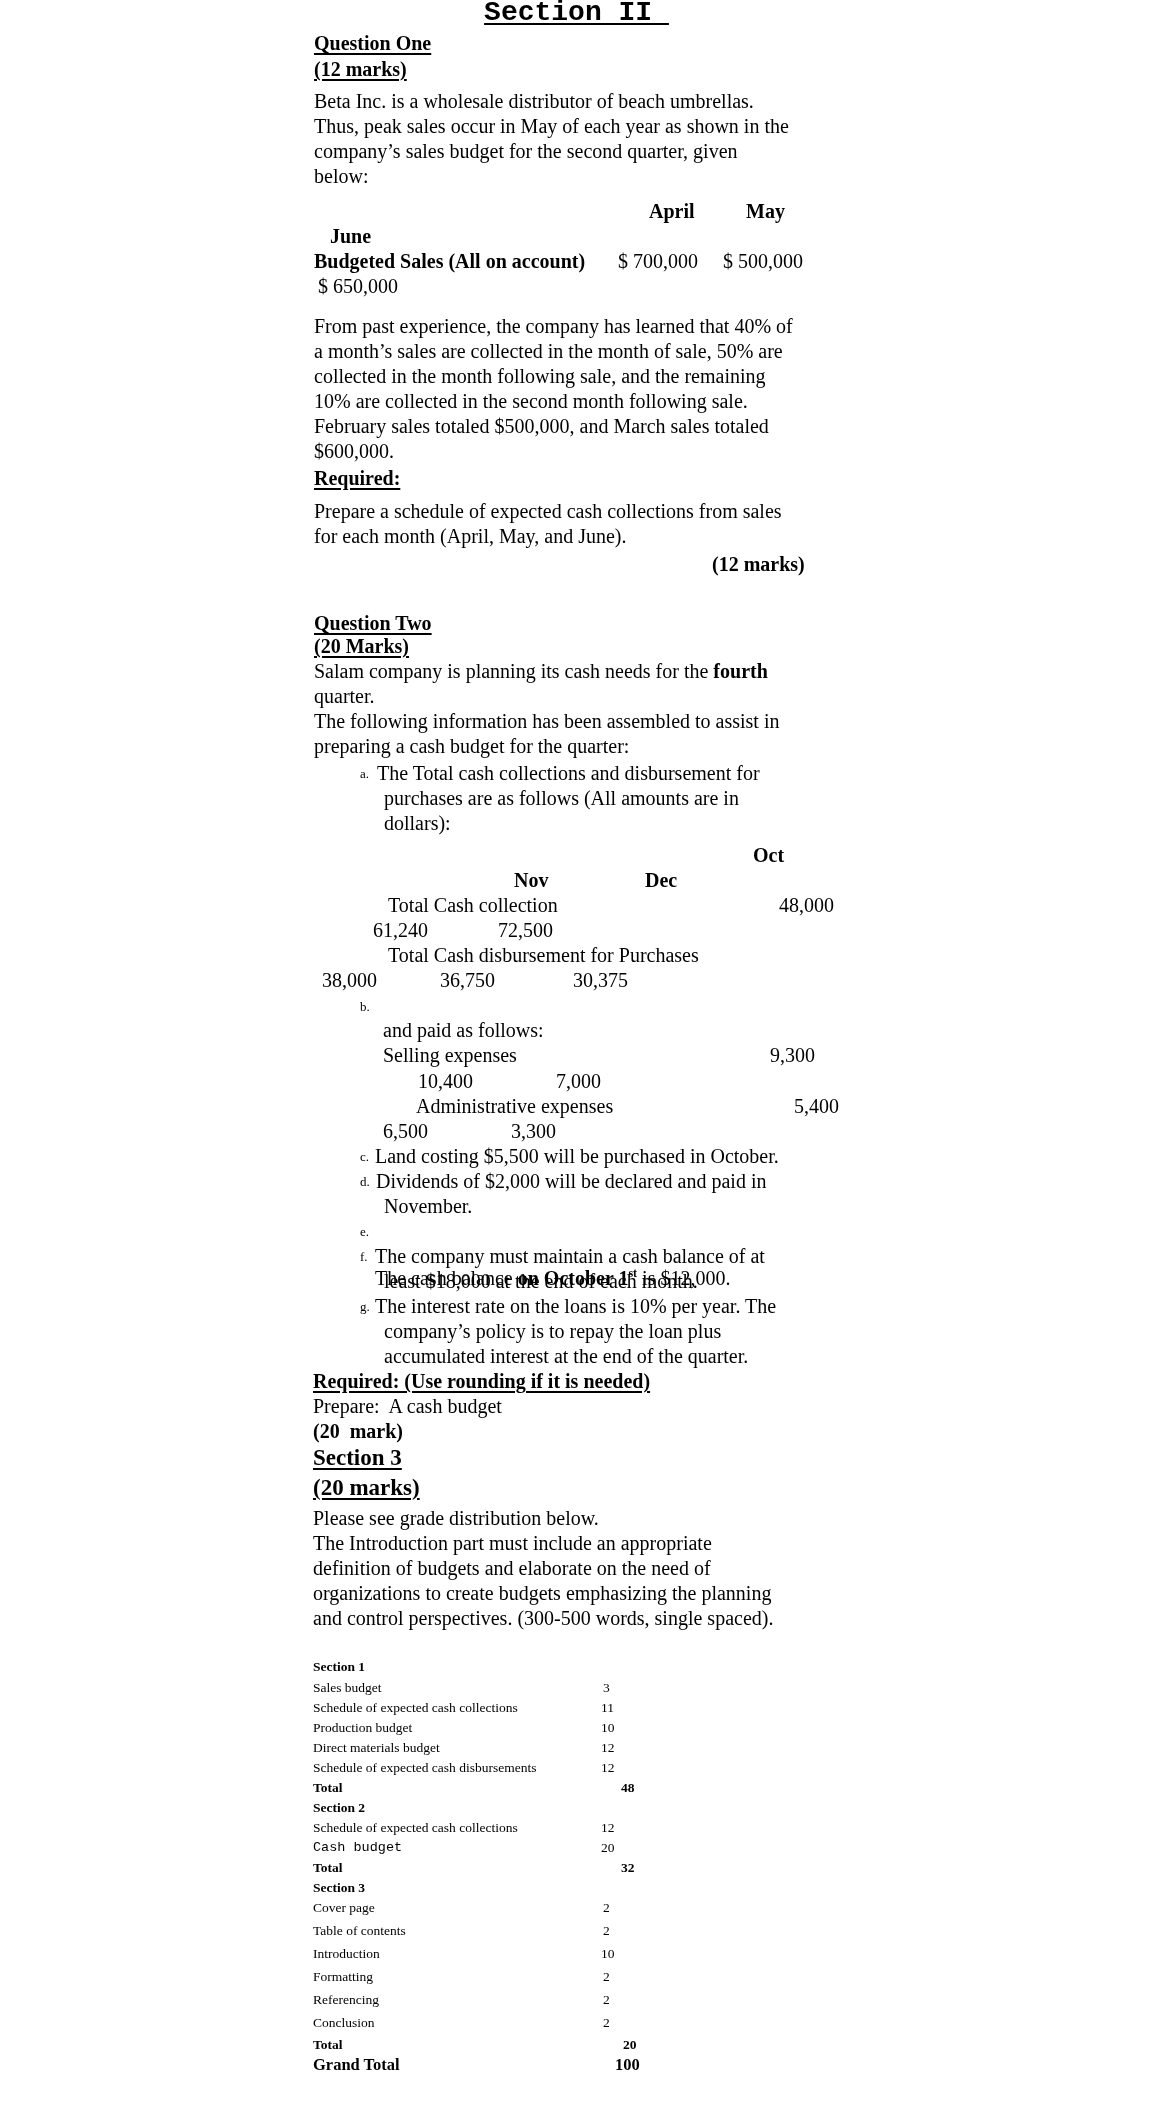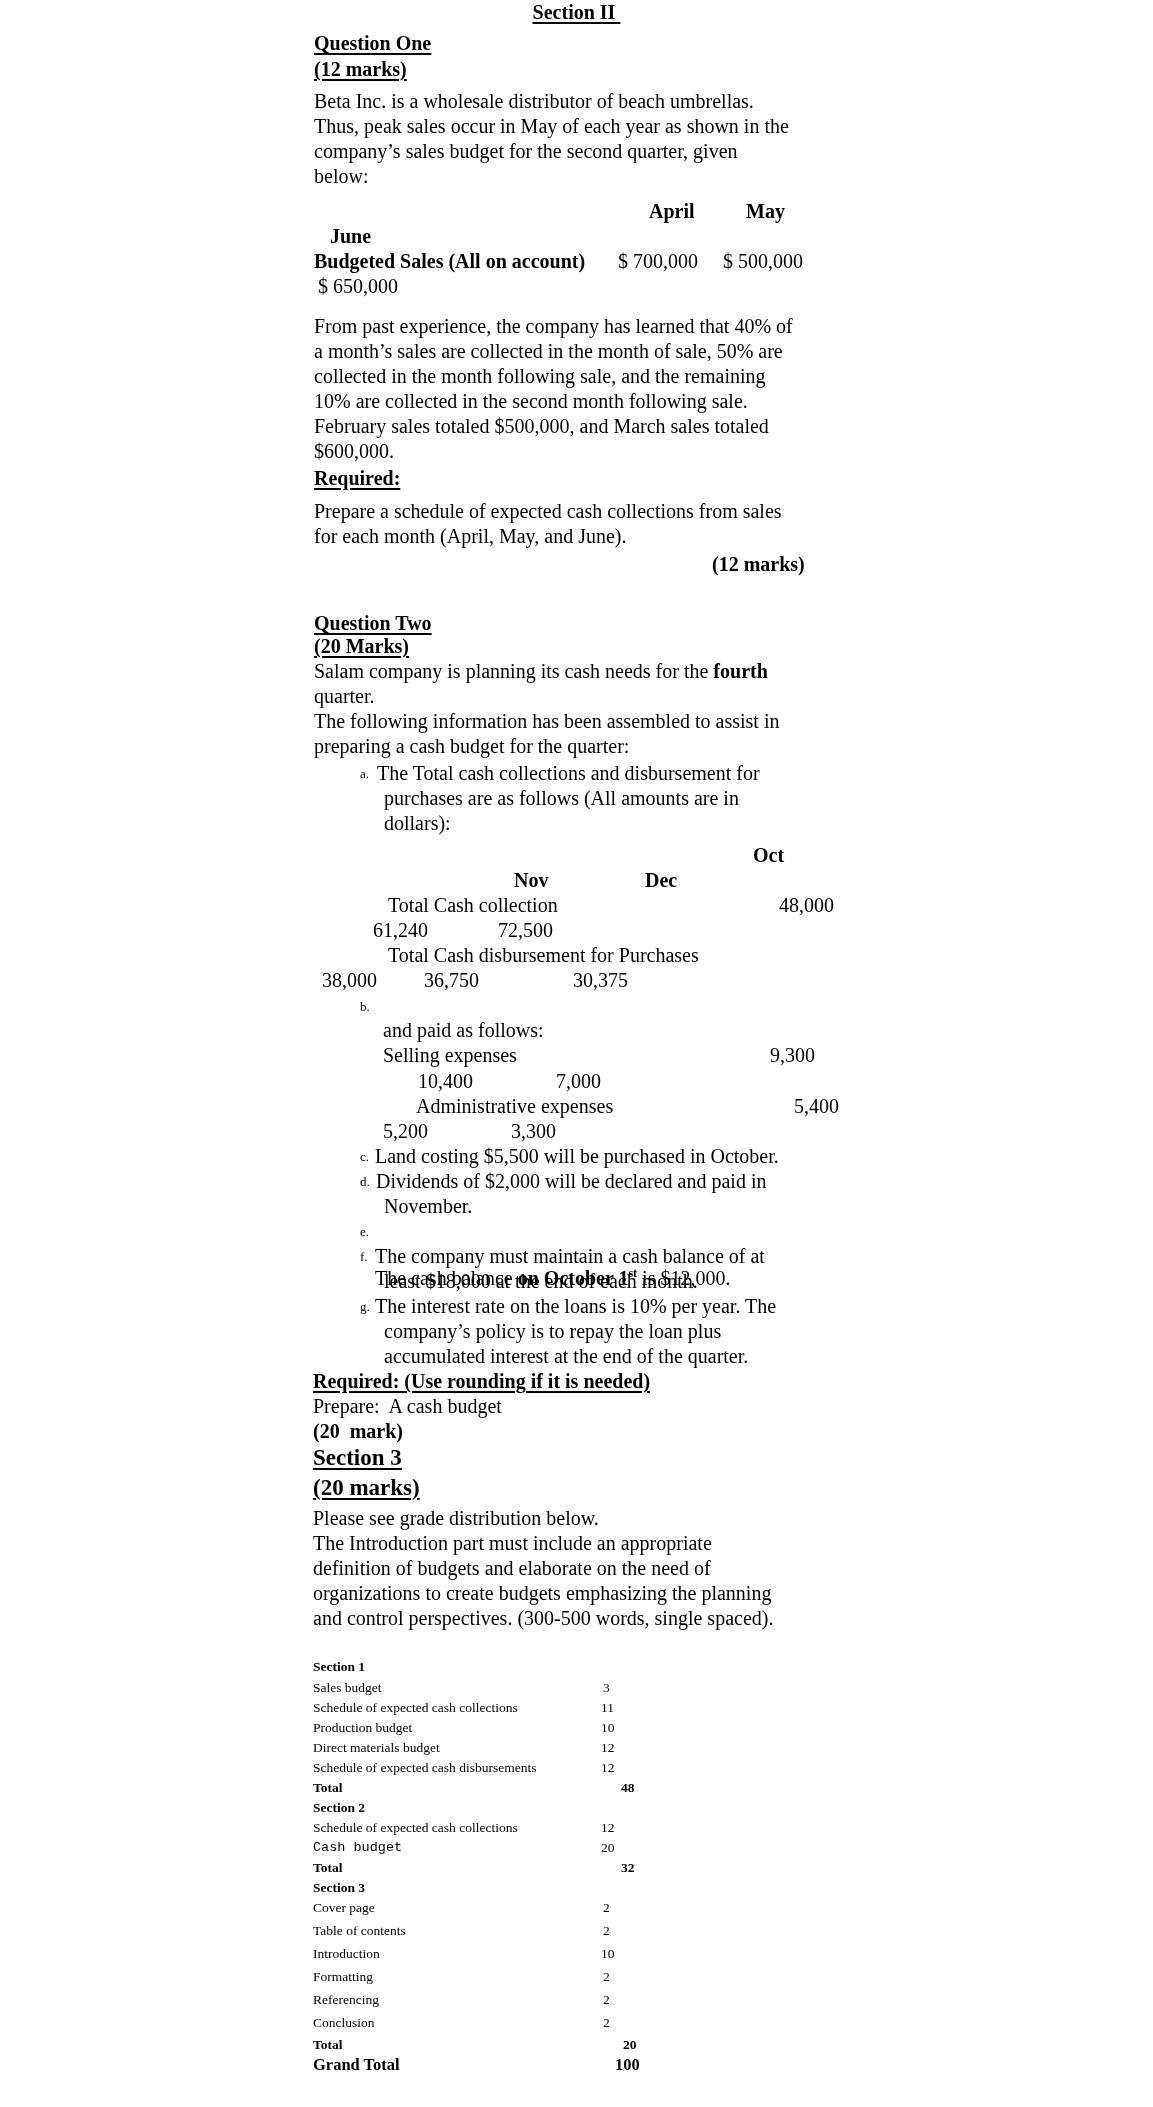--- a/index.html
+++ b/index.html
@@ -9,21 +9,21 @@
     margin:0 auto;
     background:#ffffff;
     color:#000000;
     font-family:"Liberation Serif","DejaVu Serif",serif;
     overflow:hidden;
   }
   .line{position:absolute;left:0;width:1153px;white-space:pre;font-size:20px;line-height:25px;}
   .pos{position:absolute;top:0;white-space:pre;}
   .b{font-weight:bold;}
   .u{text-decoration:underline;text-decoration-thickness:2px;text-underline-offset:3px;}
-  .title{font-size:20px;text-align:center;text-decoration-thickness:3px;}
+  .title{font-size:28px;text-align:center;text-decoration-thickness:3px;font-family:Liberation Mono, monospace;}
   .h2{font-size:23px;}
   .marker{font-size:13px;}
   .tbl{font-size:13.5px;line-height:18px;}
   .gt{font-size:16.5px;}
   sup{font-size:12px;line-height:0;}
 </style>
 </head>
 <body>
 
 <div class="page">
@@ -87,42 +87,42 @@
     <span class="pos" style="left:388px;">Total Cash collection</span>
     <span class="pos" style="left:779px;">48,000</span>
   </div>
   <div class="line" style="top:918px;">
     <span class="pos" style="left:373px;">61,240</span>
     <span class="pos" style="left:498px;">72,500</span>
   </div>
   <div class="line" style="top:943px;left:388px;">Total Cash disbursement for Purchases</div>
   <div class="line" style="top:968px;">
     <span class="pos" style="left:322px;">38,000</span>
-    <span class="pos" style="left:424px;">36,750</span>
+    <span class="pos" style="left:440px;">36,750</span>
     <span class="pos" style="left:573px;">30,375</span>
   </div>
 
   <div class="line" style="top:994px;">
     <span class="pos marker" style="left:360px;">b.</span>
   </div>
   <div class="line" style="top:1018px;left:383px;">and paid as follows:</div>
   <div class="line" style="top:1043px;">
     <span class="pos" style="left:383px;">Selling expenses</span>
     <span class="pos" style="left:770px;">9,300</span>
   </div>
   <div class="line" style="top:1069px;">
     <span class="pos" style="left:418px;">10,400</span>
     <span class="pos" style="left:556px;">7,000</span>
   </div>
   <div class="line" style="top:1094px;">
     <span class="pos" style="left:416px;">Administrative expenses</span>
     <span class="pos" style="left:794px;">5,400</span>
   </div>
   <div class="line" style="top:1119px;">
-    <span class="pos" style="left:383px;">5,200</span>
+    <span class="pos" style="left:383px;">6,500</span>
     <span class="pos" style="left:511px;">3,300</span>
   </div>
 
   <div class="line" style="top:1144px;">
     <span class="pos marker" style="left:360px;">c.</span>
     <span class="pos" style="left:375px;">Land costing $5,500 will be purchased in October.</span>
   </div>
   <div class="line" style="top:1169px;">
     <span class="pos marker" style="left:360px;">d.</span>
     <span class="pos" style="left:376px;">Dividends of $2,000 will be declared and paid in</span>

